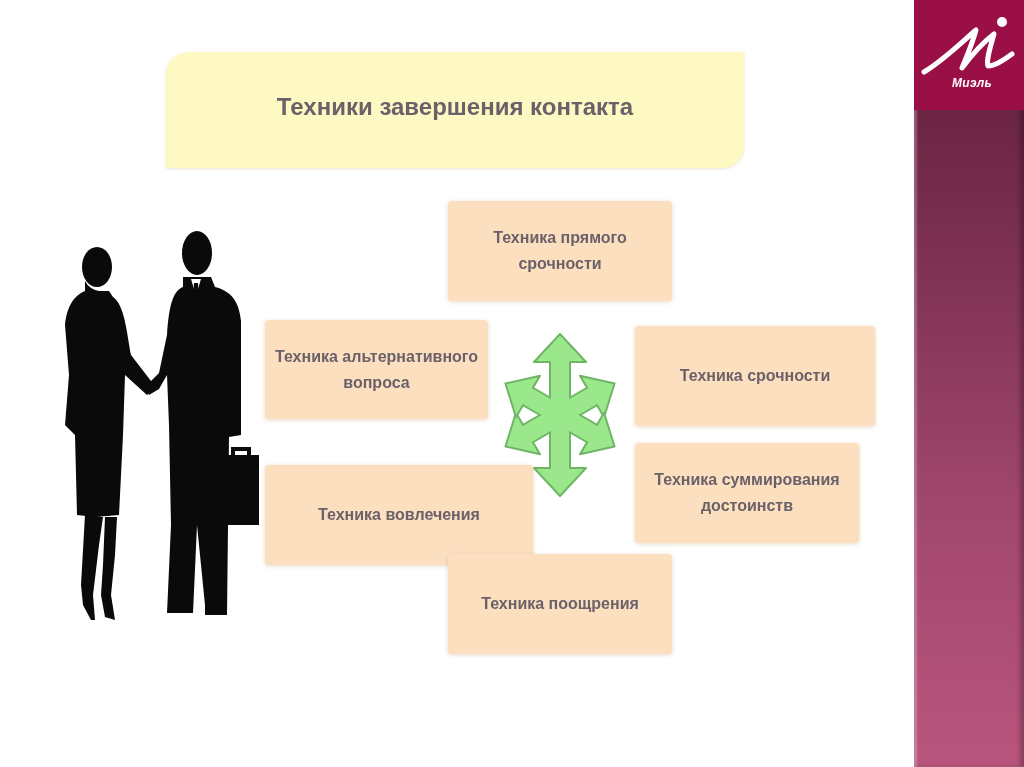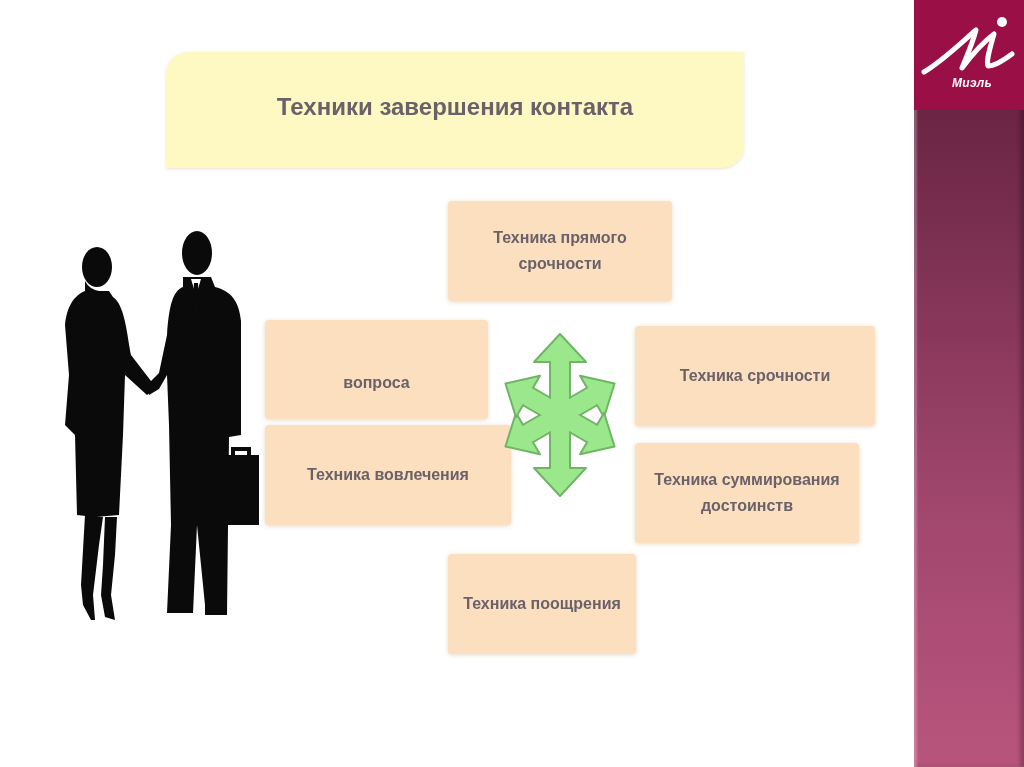--- a/index.html
+++ b/index.html
@@ -62,41 +62,41 @@
 
 <div class="box" style="left:448px; top:201px; width:224px; height:100px;">
   <span>
     <span>Техника прямого</span><br>
     <span>срочности</span>
   </span>
 </div>
 
 <div class="box" style="left:265px; top:320px; width:223px; height:99px;">
   <span>
-    <br>
+    <span>Техника альтернативного</span><br>
     <span>вопроса</span>
   </span>
 </div>
 
 <div class="box" style="left:635px; top:326px; width:240px; height:100px;">
   <span>Техника срочности</span>
 </div>
 
-<div class="box" style="left:265px; top:425px; width:246px; height:100px;">
+<div class="box" style="left:265px; top:465px; width:268px; height:100px;">
   <span>Техника вовлечения</span>
 </div>
 
 <div class="box" style="left:635px; top:443px; width:224px; height:100px;">
   <span>
     <span>Техника суммирования</span><br>
     <span>достоинств</span>
   </span>
 </div>
 
-<div class="box" style="left:448px; top:554px; width:188px; height:100px;">
+<div class="box" style="left:448px; top:554px; width:224px; height:100px;">
   <span>Техника поощрения</span>
 </div>
 
 <svg class="arrows" width="120" height="170" viewBox="0 0 120 170">
   <g fill="#9be88c" stroke="#6fb565" stroke-width="2" stroke-linejoin="round">
 
     <polygon points="60,4 86,32 70,32 70,138 86,138 60,166 34,138 50,138 50,32 34,32"></polygon>
 
     <g transform="rotate(60 60 85)">
       <polygon points="60,22 84,48 70,48 70,122 84,122 60,148 36,122 50,122 50,48 36,48"></polygon>

